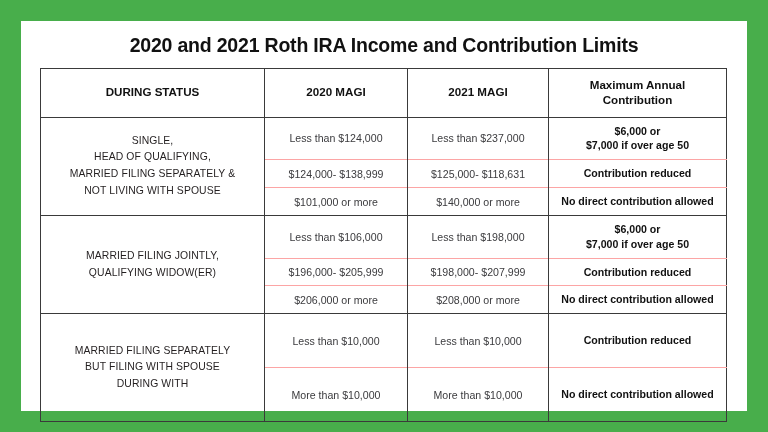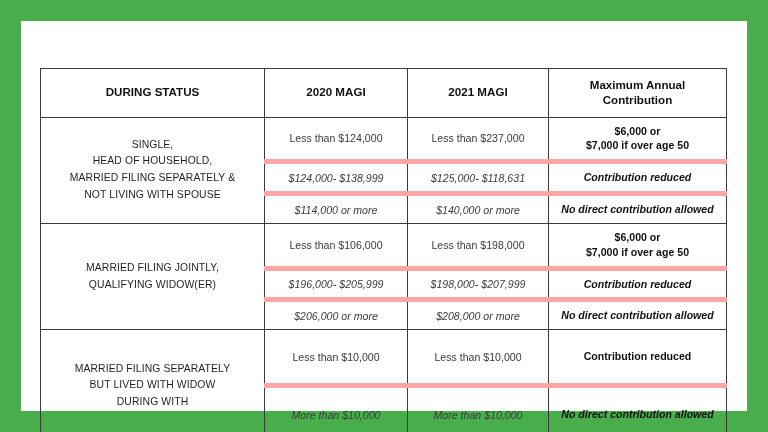--- a/index.html
+++ b/index.html
@@ -108,33 +108,33 @@
     text-align: center;
     font-size: 10.6px;
     font-weight: bold;
     color: #111111;
     line-height: 1.4;
     padding: 6px 12px;
   }
   
   tr.inner-div > td.magi-cell,
   tr.inner-div > td.max-cell {
-    border-top: 5px solid #fca5a5;
-    font-style: italic;
+    border-top: 1px solid #fca5a5;
   }
   .nowrap { white-space: nowrap; }
 </style>
 </head>
 <body>
 
 <div id="page">
   <div class="green-frame"></div>
 
   <div class="card">
 
+    <div class="title">2020 and 2021 Roth IRA Income and Contribution Limits</div>
 
     <div class="table-wrap">
       <table class="limits">
         <colgroup>
           <col class="c-status">
           <col class="c-magi20">
           <col class="c-magi21">
           <col class="c-max">
         </colgroup>
 
@@ -147,38 +147,38 @@
               <span>Maximum Annual</span><br>
               <span>Contribution</span>
             </th>
           </tr>
         </thead>
 
         <tbody class="section">
           <tr>
             <td class="status-cell" rowspan="3">
               <span>SINGLE,</span><br>
-              <span>HEAD OF HOUSEHOLD,</span><br>
+              <span>HEAD OF QUALIFYING,</span><br>
               <span>MARRIED FILING SEPARATELY &amp;</span><br>
               <span>NOT LIVING WITH SPOUSE</span>
             </td>
             <td class="magi-cell">Less than $124,000</td>
             <td class="magi-cell">Less than $237,000</td>
             <td class="max-cell">
               <span class="nowrap">$6,000 or</span><br>
               <span class="nowrap">$7,000 if over age 50</span>
             </td>
           </tr>
           <tr class="inner-div">
             <td class="magi-cell">$124,000- $138,999</td>
             <td class="magi-cell">$125,000- $118,631</td>
             <td class="max-cell">Contribution reduced</td>
           </tr>
           <tr class="inner-div">
-            <td class="magi-cell">$114,000 or more</td>
+            <td class="magi-cell">$101,000 or more</td>
             <td class="magi-cell">$140,000 or more</td>
             <td class="max-cell">No direct contribution allowed</td>
           </tr>
         </tbody>
 
         <tbody class="section">
           <tr>
             <td class="status-cell" rowspan="3">
               <span>MARRIED FILING JOINTLY,</span><br>
               <span>QUALIFYING WIDOW(ER)</span>
@@ -199,21 +199,21 @@
             <td class="magi-cell">$206,000 or more</td>
             <td class="magi-cell">$208,000 or more</td>
             <td class="max-cell">No direct contribution allowed</td>
           </tr>
         </tbody>
 
         <tbody class="section">
           <tr>
             <td class="status-cell" rowspan="2">
               <span>MARRIED FILING SEPARATELY</span><br>
-              <span>BUT LIVED WITH WIDOW</span><br>
+              <span>BUT FILING WITH SPOUSE</span><br>
               <span>DURING WITH</span>
             </td>
             <td class="magi-cell" style="height:41px">Less than $10,000</td>
             <td class="magi-cell">Less than $10,000</td>
             <td class="max-cell">Contribution reduced</td>
           </tr>
           <tr class="inner-div">
             <td class="magi-cell" style="height:41px">More than $10,000</td>
             <td class="magi-cell">More than $10,000</td>
             <td class="max-cell">No direct contribution allowed</td>

